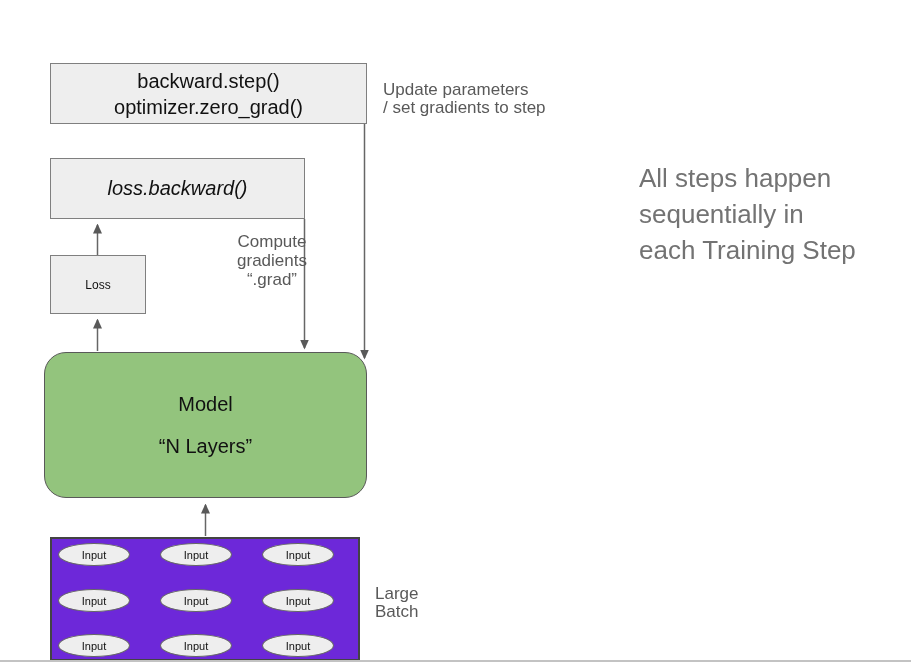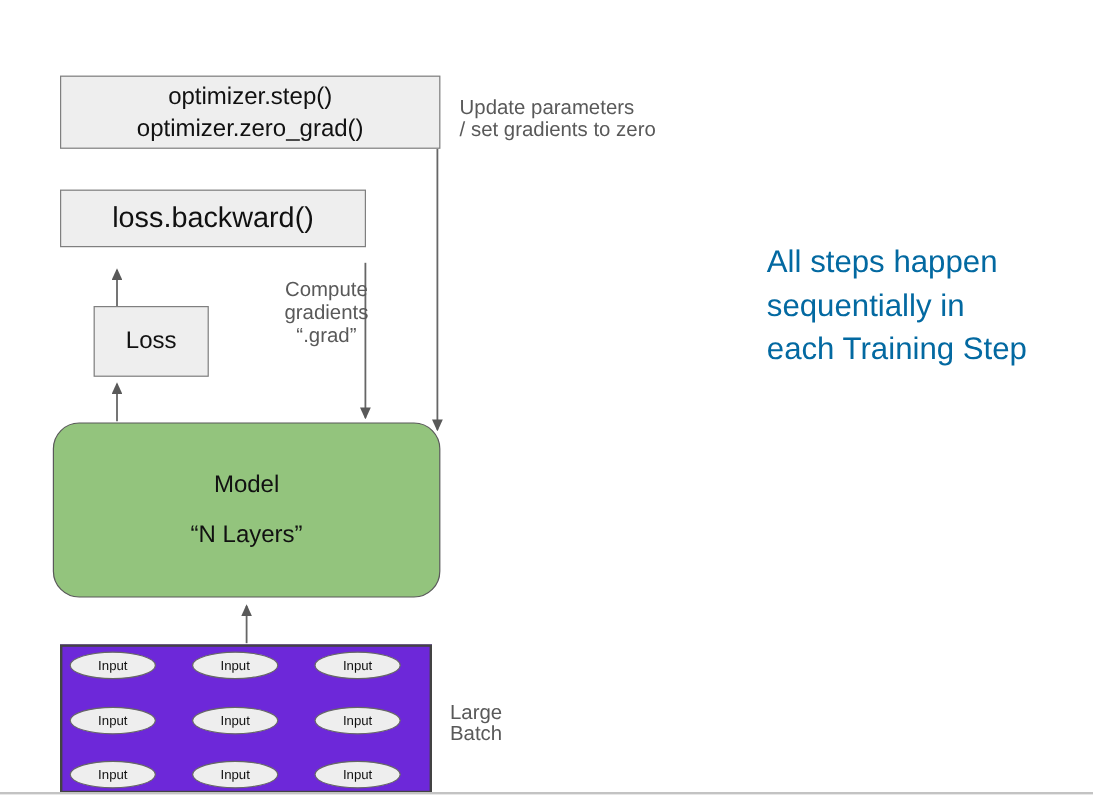--- a/index.html
+++ b/index.html
@@ -27,22 +27,22 @@
     border: 1.5px solid #7f7f7f;
     display: flex;
     flex-direction: column;
     align-items: center;
     justify-content: center;
     color: #111111;
     text-align: center;
     box-sizing: border-box;
   }
   .optimizer-box { left: 50px; top: 63px;  width: 317px; height: 61px; font-size: 20px; line-height: 26px; }
-  .backward-box  { left: 50px; top: 158px; width: 255px; height: 48px; font-size: 24px; }
-  .loss-box      { left: 50px; top: 255px; width: 96px;  height: 59px; font-size: 20px; margin-left: 28px; }
+  .backward-box  { left: 50px; top: 158px; width: 255px; height: 61px; font-size: 20px; font-style: italic; }
+  .loss-box      { left: 50px; top: 255px; width: 96px;  height: 59px; font-size: 12px; }
 
   .model-box {
     left: 44px; top: 352px; width: 323px; height: 146px;
     background: #93c47d;
     border: 1.5px solid #595959;
     border-radius: 22px;
     font-size: 20px;
     line-height: 26px;
     gap: 16px;
   }
@@ -76,23 +76,22 @@
   }
   .optimizer-note { left: 383px; top: 81px; }
   .gradients-note { left: 232px; top: 232px; width: 80px; text-align: center; line-height: 19px; }
   .batch-note     { left: 375px; top: 553px; margin-top: 32px; }
 
   .side-note {
     position: absolute;
     left: 639px; top: 160px;
     font-size: 26px;
     line-height: 36px;
-    color: #0369a1;
+    color: #737373;
     white-space: nowrap;
-    margin-top: 40px;
   }
 
   .connectors { position: absolute; left: 0; top: 0; pointer-events: none; }
   .connectors line { stroke: #666666; stroke-width: 1.5; }
 
   .slide-edge {
     position: absolute;
     left: 0; top: 660px; width: 911px; height: 1.5px;
     background: #c3c3c3;
   }
@@ -110,27 +109,27 @@
       </marker>
     </defs>
     <line x1="97.5" y1="255" x2="97.5" y2="225" marker-end="url(#arrow)"></line>
     <line x1="97.5" y1="351" x2="97.5" y2="320" marker-end="url(#arrow)"></line>
     <line x1="364.5" y1="124" x2="364.5" y2="358" marker-end="url(#arrow)"></line>
     <line x1="304.5" y1="219" x2="304.5" y2="348" marker-end="url(#arrow)"></line>
     <line x1="205.5" y1="536" x2="205.5" y2="505" marker-end="url(#arrow)"></line>
   </svg>
 
   <div class="node optimizer-box">
-    <div>optimizer.step()</div>
+    <div>backward.step()</div>
     <div>optimizer.zero_grad()</div>
   </div>
 
   <div class="small-note optimizer-note">
     <div>Update parameters</div>
-    <div>/ set gradients to zero</div>
+    <div>/ set gradients to step</div>
   </div>
 
   <div class="node backward-box">
     <div>loss.backward()</div>
   </div>
 
   <div class="small-note gradients-note">
     <div>Compute</div>
     <div>gradients</div>
     <div>“.grad”</div>

